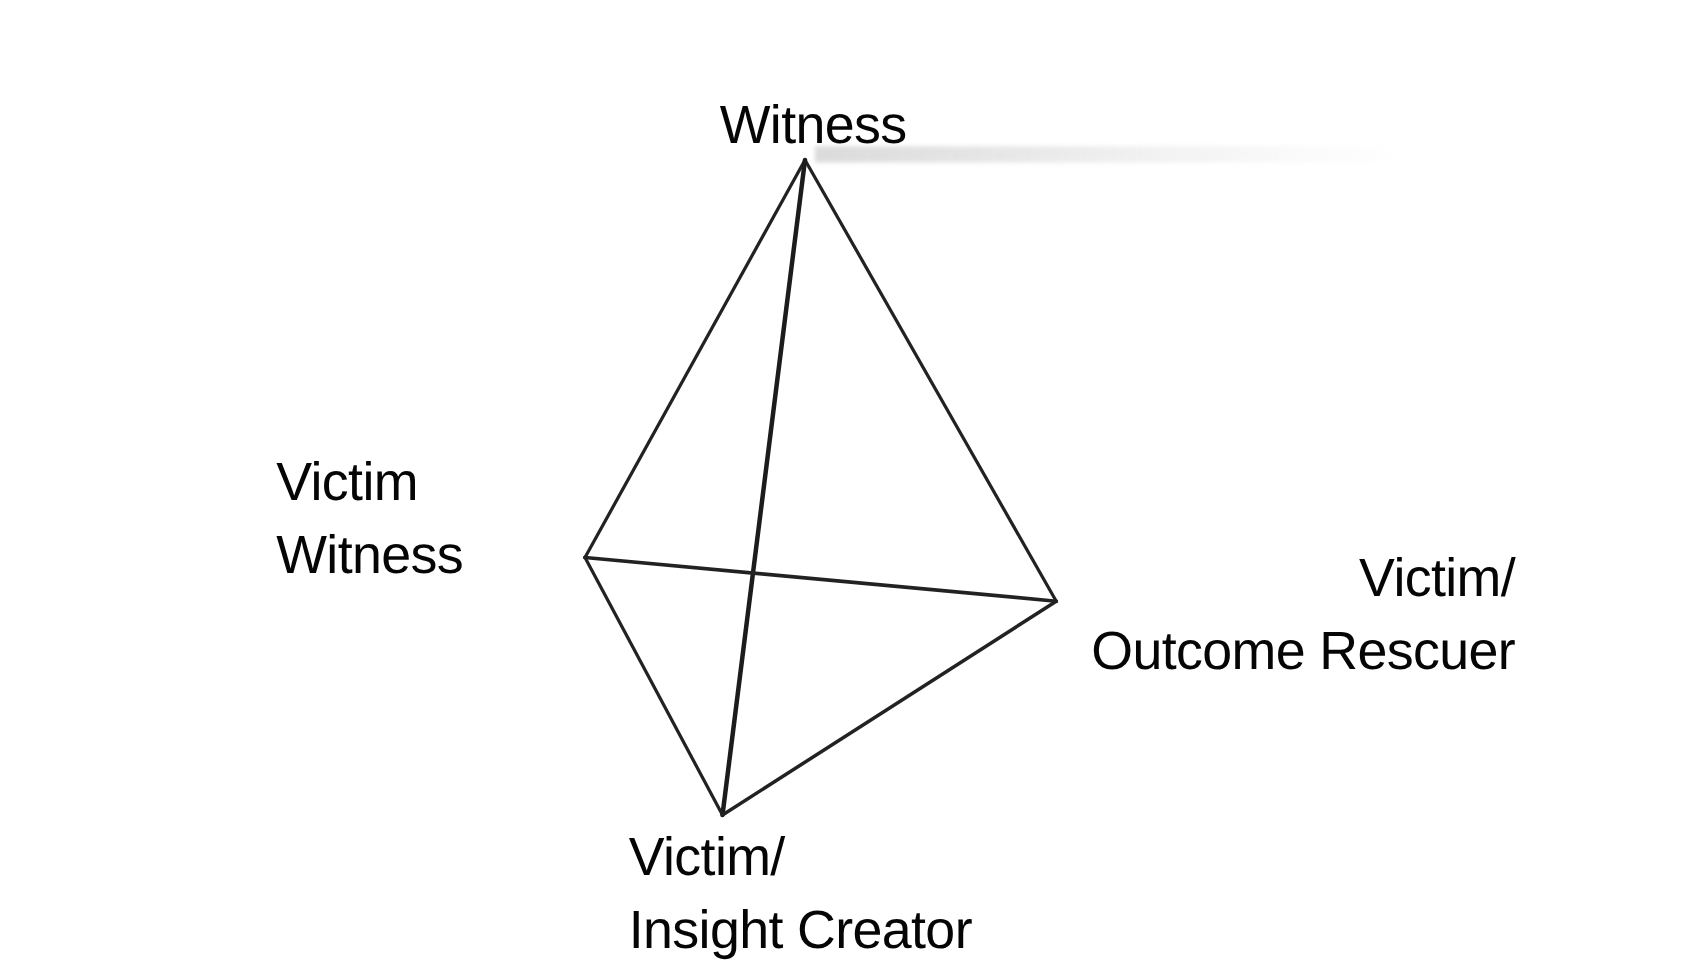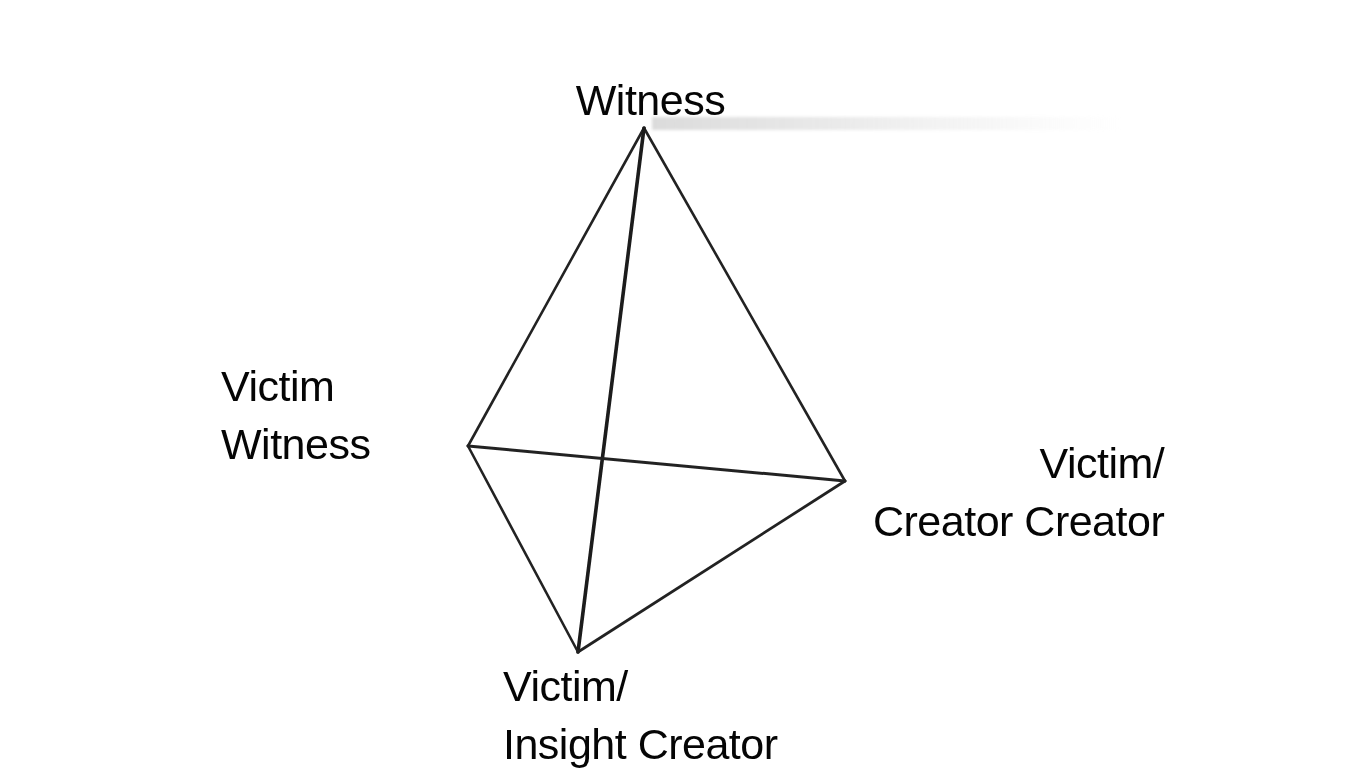--- a/index.html
+++ b/index.html
@@ -95,21 +95,21 @@
     <span>Witness</span>
   </div>
 
   <div class="vlabel label-perpetrator">
     <span>Victim</span>
     <span>Witness</span>
   </div>
 
   <div class="vlabel label-victim">
     <span>Victim/</span>
-    <span>Creator Creator</span>
+    <span>Outcome Rescuer</span>
   </div>
 
   <div class="vlabel label-rescuer">
     <span>Victim/</span>
     <span>Insight Creator</span>
   </div>
 
 </div>
 
 </body></html>

